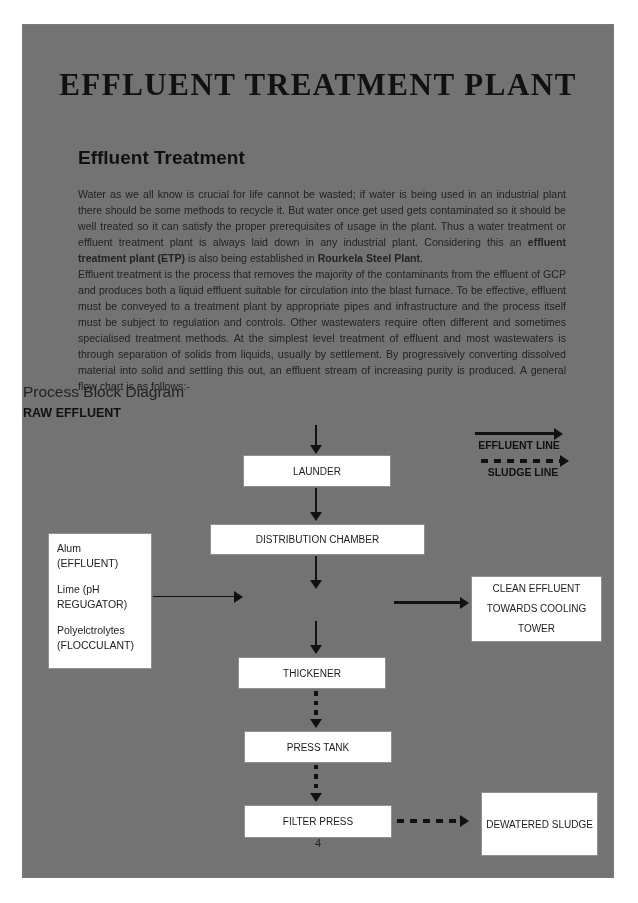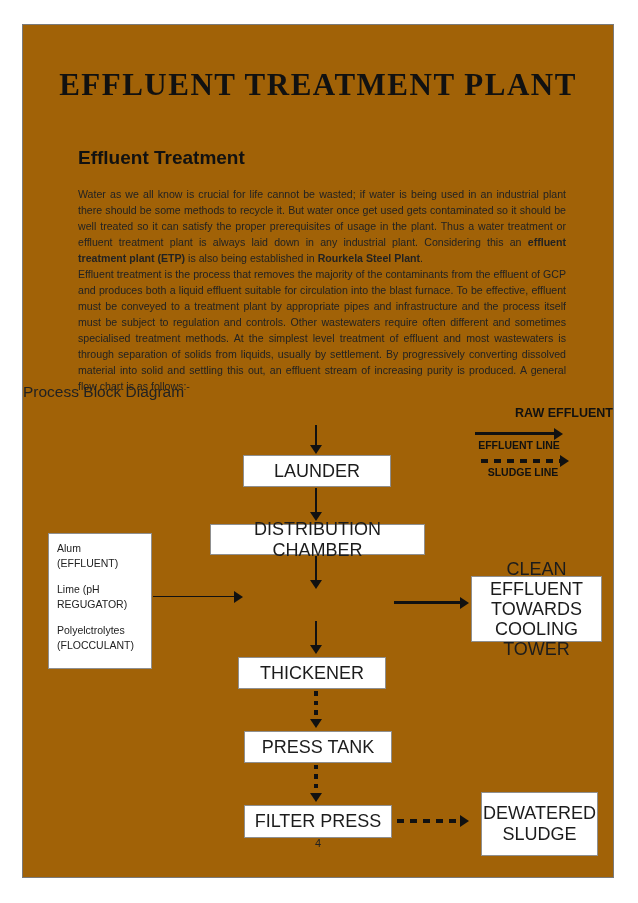--- a/index.html
+++ b/index.html
@@ -1,40 +1,40 @@
 <!DOCTYPE html>
 <html><head>
 <meta charset="utf-8">
 <style>
   html,body{margin:0;padding:0;background:#ffffff;}
   .page{position:relative;width:638px;height:903px;background:#ffffff;
         font-family:"Liberation Sans",sans-serif;color:#1c1c1c;overflow:hidden;}
   .page-border{position:absolute;left:22px;top:24px;width:590px;height:852px;
-        border:1px solid #7a7a7a;background:#a16207;}
+        border:1px solid #7a7a7a;background:#737373;}
 
   .doc-title{position:absolute;top:42px;left:0;right:0;text-align:center;
         font-family:"Liberation Serif",serif;font-weight:bold;font-size:31px;
         letter-spacing:1.5px;color:#111;}
   .section-heading{position:absolute;left:55px;top:122px;font-size:19px;
         font-weight:bold;color:#111;}
   .text-block{position:absolute;left:55px;top:161px;width:488px;height:204px;
         overflow:hidden;text-align:justify;font-size:10.6px;line-height:16px;
         color:#222;}
   .text-block p{margin:0;}
 
   .diagram-title{position:absolute;top:358px;left:0;right:0;text-align:left;
         font-size:15.5px;color:#222;}
-  .start-label{position:absolute;top:381px;left:0;right:0;text-align:right;
+  .start-label{position:absolute;top:381px;left:0;right:0;text-align:left;
         font-size:12.5px;font-weight:bold;color:#111;}
   .page-number{position:absolute;top:812px;left:0;right:0;text-align:center;
         font-size:11px;color:#222;}
 
   .fbox{position:absolute;border:1px solid #8f8f8f;background:#fff;
         display:flex;align-items:center;justify-content:center;text-align:center;
-        font-size:18px;color:#1c1c1c;}
+        font-size:10px;color:#1c1c1c;}
 
   .reagents{position:absolute;left:25px;top:508px;width:104px;height:136px;
         border:1px solid #8f8f8f;background:#fff;padding:7px 0 0 8px;
         box-sizing:border-box;font-size:10.5px;line-height:15px;color:#222;}
   .reagents p{margin:0 0 11px 0;width:88px;}
 
   
   .varrow{position:absolute;width:14px;display:flex;flex-direction:column;align-items:center;}
   .varrow .stem{width:2.5px;flex:1;background:#111;}
   .varrow .head{width:0;height:0;border-left:6.5px solid transparent;

